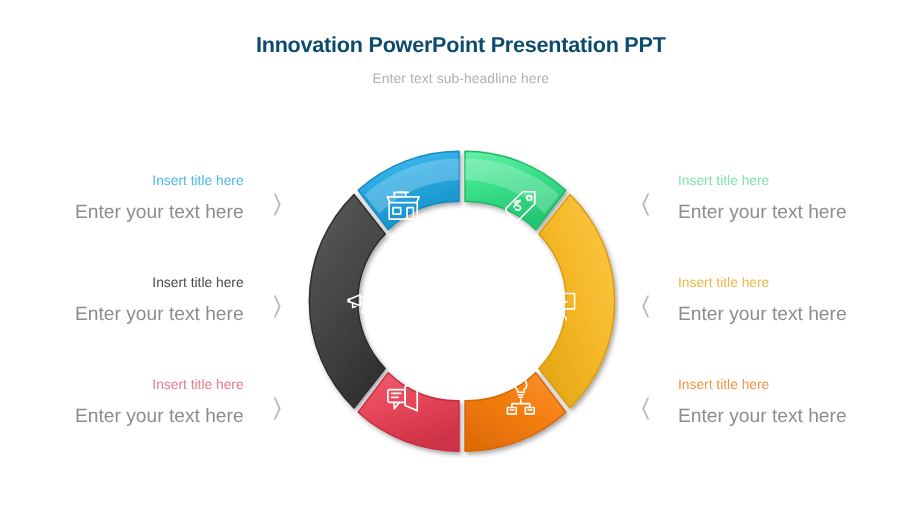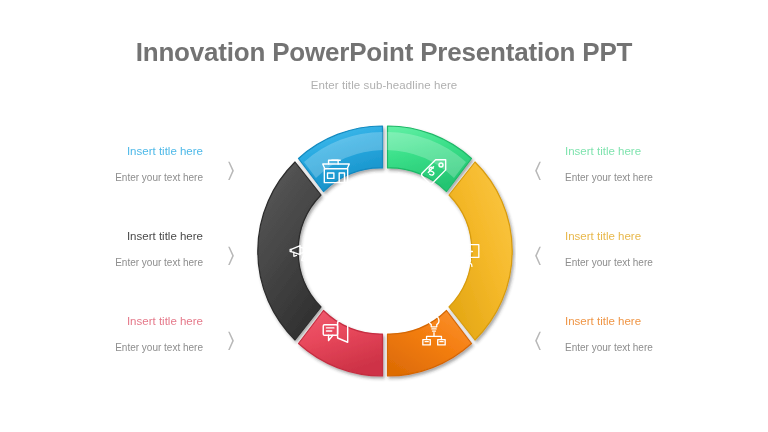--- a/index.html
+++ b/index.html
@@ -24,24 +24,24 @@
   
   .header {
     position: absolute;
     top: 0;
     left: 0;
     width: 768px;
     text-align: center;
   }
   .slide-title {
     margin: 0;
-    padding-top: 38px;
-    font-size: 26px;
+    padding-top: 28px;
+    font-size: 18px;
     font-weight: bold;
-    color: #737373;
+    color: #0c4a6e;
     letter-spacing: -0.2px;
     line-height: 1.1;
   }
   .slide-subtitle {
     margin: 0;
     padding-top: 12px;
     font-size: 11.5px;
     font-weight: normal;
     color: #b0b0b0;
     letter-spacing: 0.1px;
@@ -87,21 +87,21 @@
   .label-block.left  { text-align: right; }
   .label-block.right { text-align: left; }
 
   .label-title {
     font-size: 11.5px;
     line-height: 14px;
     margin: 0 0 13px 0;
     white-space: nowrap;
   }
   .label-sub {
-    font-size: 10px;
+    font-size: 16px;
     line-height: 13px;
     color: #8d8d8d;
     margin: 0;
     white-space: nowrap;
   }
 
   .chevron {
     position: absolute;
     font-size: 21px;
     line-height: 21px;
@@ -112,21 +112,21 @@
     user-select: none;
   }
 </style>
 </head>
 <body>
 
 <div class="slide">
 
   <div class="header">
     <h1 class="slide-title">Innovation PowerPoint Presentation PPT</h1>
-    <p class="slide-subtitle">Enter title sub-headline here</p>
+    <p class="slide-subtitle">Enter text sub-headline here</p>
   </div>
 
   <div class="diagram">
 
     <div class="donut">
       <svg viewBox="0 0 262 262" width="262" height="262" xmlns="http://www.w3.org/2000/svg">
         <defs>
 
           <linearGradient id="g-blue" x1="0" y1="0" x2="0.4" y2="1">
             <stop offset="0%" stop-color="#4EC3F0"></stop>

